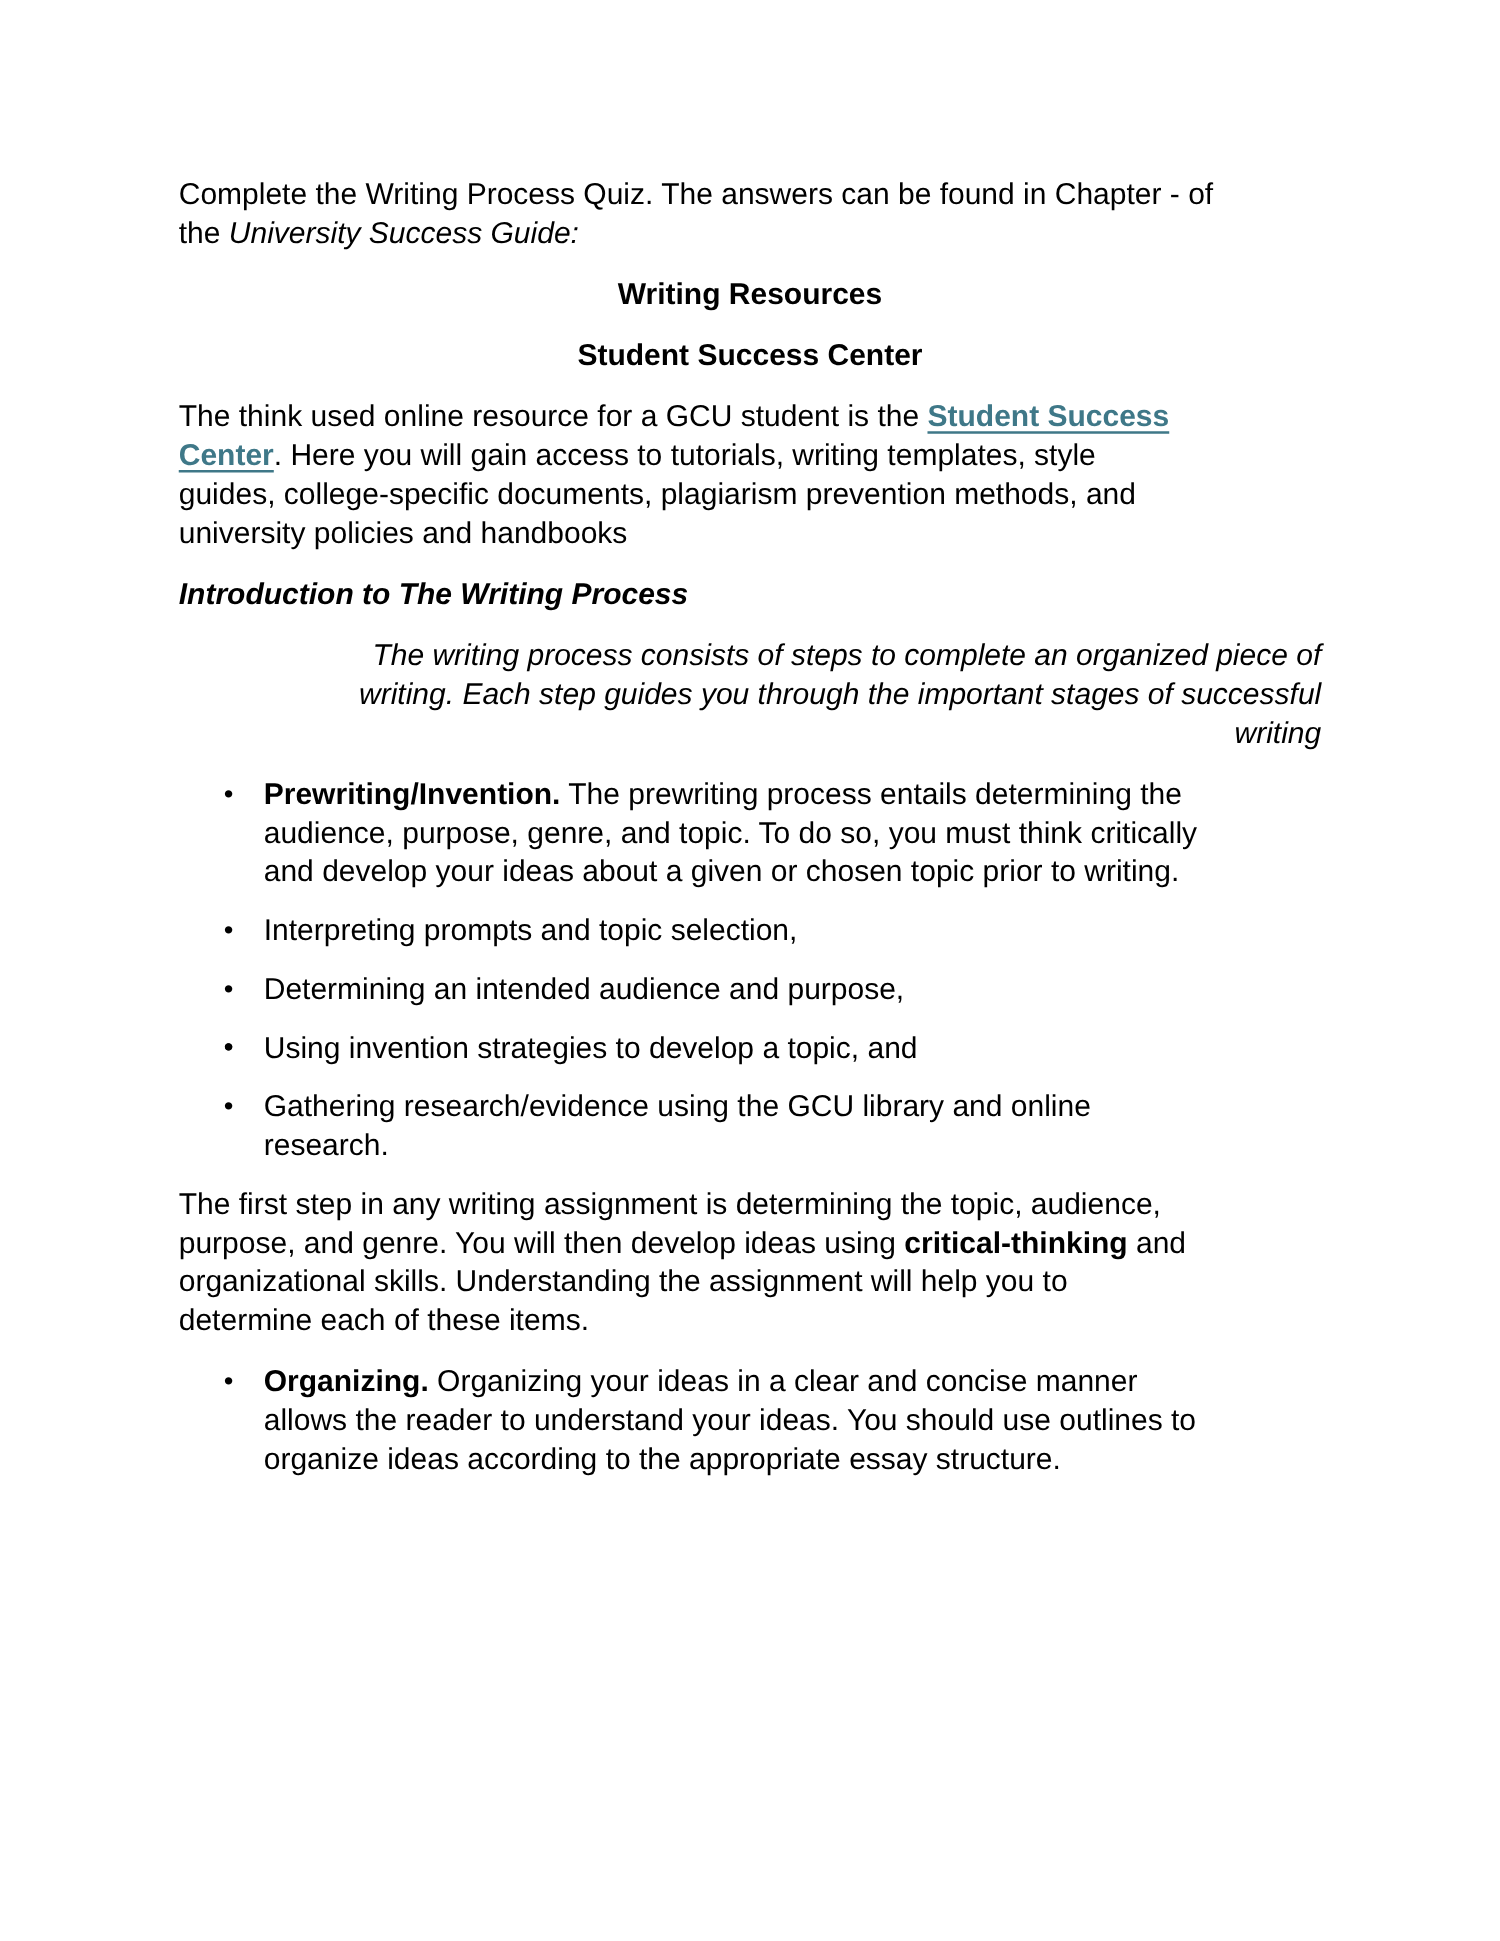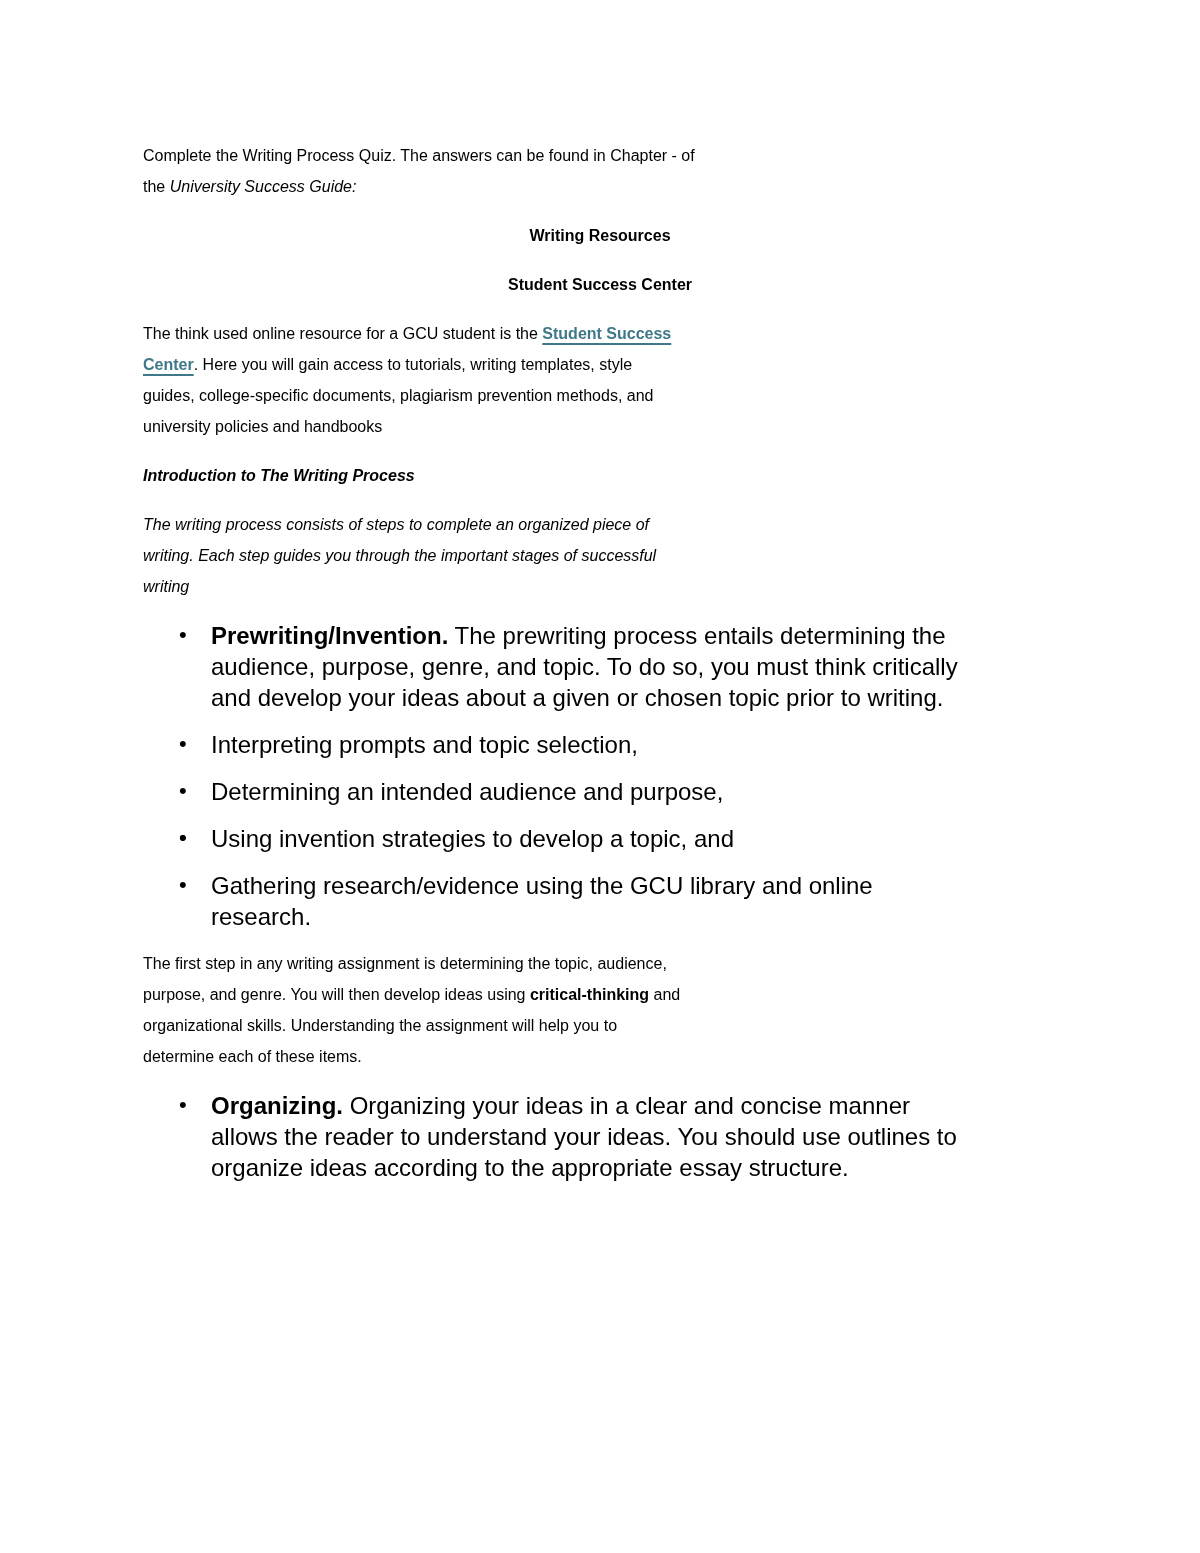--- a/index.html
+++ b/index.html
@@ -15,28 +15,28 @@
     overflow: hidden;
     font-family: "Liberation Sans", sans-serif;
     color: #000000;
   }
   .doc {
     padding: 140px 143px 40px 143px;
     width: 914px;
     box-sizing: content-box;
   }
   .t {
-    font-size: 16px;
+    font-size: 24px;
     line-height: 31px;
     margin: 0 0 18px 0;
     white-space: pre-line; 
     color: #000000;
   }
   .b  { font-weight: bold; text-align: center; }
-  .i  { font-style: italic; }
+  .i  { font-style: italic; text-align: right; }
   .bi { font-weight: bold; font-style: italic; }
   .u  { text-underline-offset: 4px; text-decoration-thickness: 2px; }
   .link {
     color: #3f7888;
     font-weight: bold;
     text-decoration: underline;
     text-underline-offset: 4px;
     text-decoration-thickness: 2px;
     cursor: pointer;
   }

